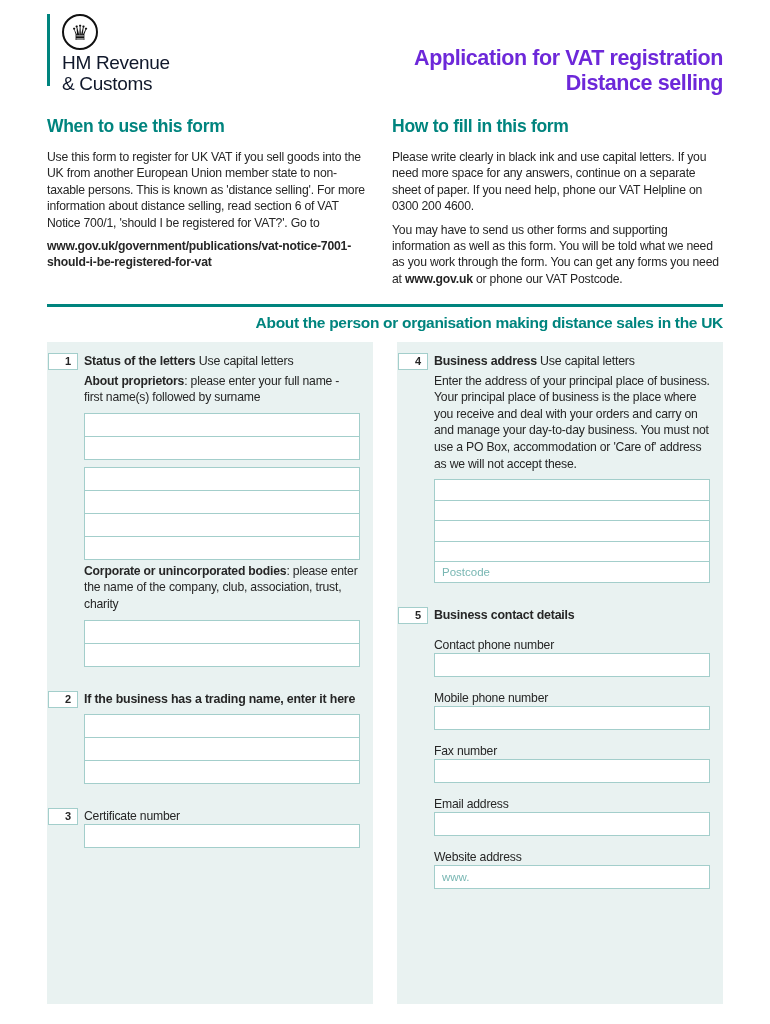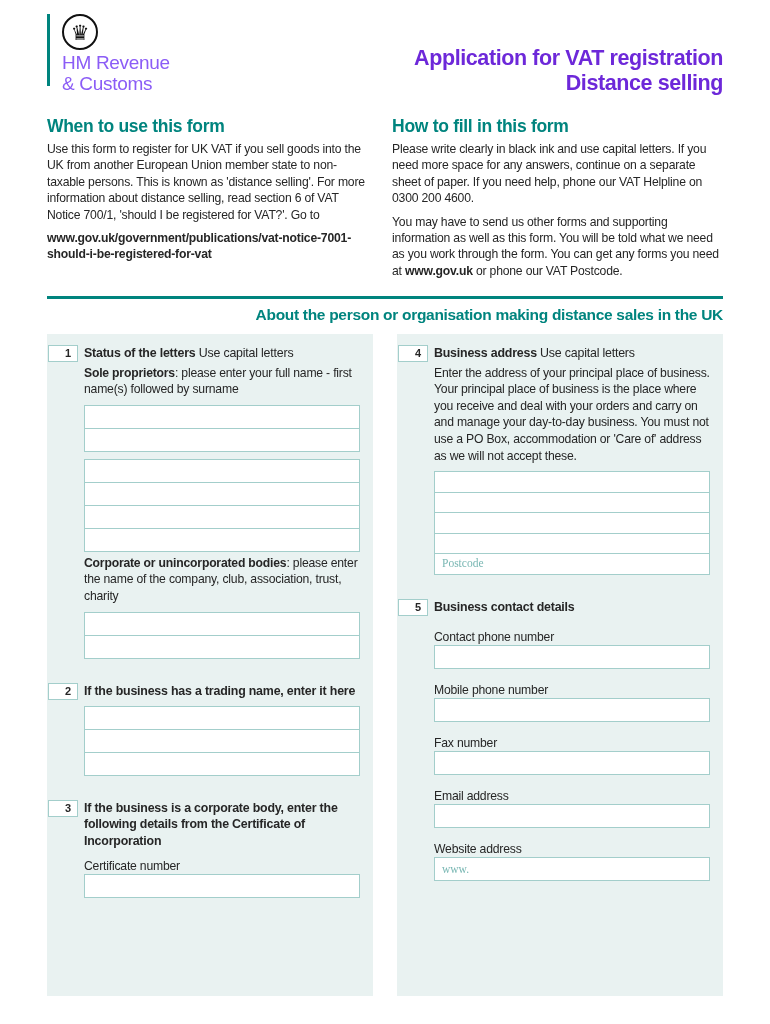--- a/index.html
+++ b/index.html
@@ -14,29 +14,29 @@
 
   
   .header { display:flex; justify-content:space-between; align-items:flex-start; height:90px; }
   .brand { display:flex; gap:12px; }
   .brand-bar { width:3px; height:72px; background:var(--teal); }
   .crown-circle {
     width:36px; height:36px; border:2.5px solid #111; border-radius:50%;
     display:flex; align-items:center; justify-content:center;
     font-size:21px; line-height:1; color:#111; margin-bottom:3px;
   }
-  .brand-name { font-size:19px; line-height:20.5px; color:#8b5cf6; letter-spacing:-0.3px; }
+  .brand-name { font-size:19px; line-height:20.5px; color:#0f172a; letter-spacing:-0.3px; }
   .doc-title { text-align:right; font-weight:bold; font-size:21.5px; line-height:25px; color:#6d28d9; padding-top:32px; letter-spacing:-0.4px; }
 
   
   :root { --teal:#00847e; --panel:#e9f2f1; --bdr:#a3cecb; --ph:#79b7b3; }
   .intro { display:flex; gap:18px; margin-top:12px; }
   .intro-col { width:334px; }
   .intro-col.right { width:338px; }
-  .intro-heading { margin:0 0 4px 0; color:var(--teal); font-size:17.5px; font-weight:bold; letter-spacing:-0.3px; }
+  .intro-heading { margin:0 0 12px 0; color:var(--teal); font-size:17.5px; font-weight:bold; letter-spacing:-0.3px; }
   .intro p { margin:0 0 7px 0; font-size:12.2px; line-height:16.4px; }
   .bold-link { font-weight:bold; font-size:12.2px; line-height:16.4px; overflow-wrap:break-word; }
 
   
   .section-rule { height:3px; background:var(--teal); border:none; margin:10px 0 0 0; }
   .section-heading { margin:7px 0 10px 0; color:var(--teal); font-size:15.5px; font-weight:bold; letter-spacing:-0.3px;text-align:right; }
 
   
   .panels { display:flex; gap:24px; align-items:stretch; min-height:662px; }
   .panel { flex:1; background:var(--panel); padding:11px 13px 12px 37px; }
@@ -52,21 +52,21 @@
   .qlabel .plain { font-weight:normal; }
   .ptext { font-size:12.2px; line-height:16.6px; margin-top:3px; }
   .ptext b { letter-spacing:-0.2px; }
   .field-label { font-size:12.2px; line-height:16px; margin-top:13px; }
 
   .multibox { margin-top:7px; }
   .multibox input, .single input {
     display:block; width:100%; height:24px;
     border:1px solid var(--bdr); background:#fff; outline:none;
     padding:2px 7px; font-size:12px; color:#7f1d1d;
-    font-family:Liberation Serif, serif;
+    font-family:Liberation Sans, sans-serif;
   }
   .multibox input:not(:first-child) { margin-top:-1px; }
   .multibox.address input { height:21.5px; }
   input::placeholder { color:var(--ph); font-size:11.5px; opacity:1; }
   .single { margin-top:0; }
 
   .gap-lg { margin-top:24px; }
   .gap-md { margin-top:12px; }
 </style>
 </head>
@@ -109,21 +109,21 @@
   <div class="section-rule"></div>
   <h1 class="section-heading">About the person or organisation making distance sales in the UK</h1>
 
   <div class="panels">
 
     <div class="panel">
 
       <div class="question">
         <div class="qnum">1</div>
         <div class="qlabel"><b>Status of the letters</b><span class="plain"> Use capital letters</span></div>
-        <div class="ptext"><b>Sole proprietors</b><span>: please enter your full name - first name(s) followed by surname</span></div>
+        <div class="ptext"><b>About proprietors</b><span>: please enter your full name - first name(s) followed by surname</span></div>
         <div class="multibox">
           <input type="text" style="">
           <input type="text" style="">
         </div>
         <div class="multibox">
           <input type="text" style="">
           <input type="text" style="">
           <input type="text" style="">
           <input type="text" style="">
         </div>
@@ -139,21 +139,20 @@
         <div class="qlabel">If the business has a trading name, enter it here</div>
         <div class="multibox">
           <input type="text" style="">
           <input type="text" style="">
           <input type="text" style="">
         </div>
       </div>
 
       <div class="question gap-lg">
         <div class="qnum">3</div>
-        <div class="qlabel">If the business is a corporate body, enter the following details from the Certificate of Incorporation</div>
         <div class="field-label" style="margin-top:9px;">Certificate number</div>
         <div class="single">
           <input type="text" style="">
         </div>
 
       </div>
 
     </div>
 
     <div class="panel">

